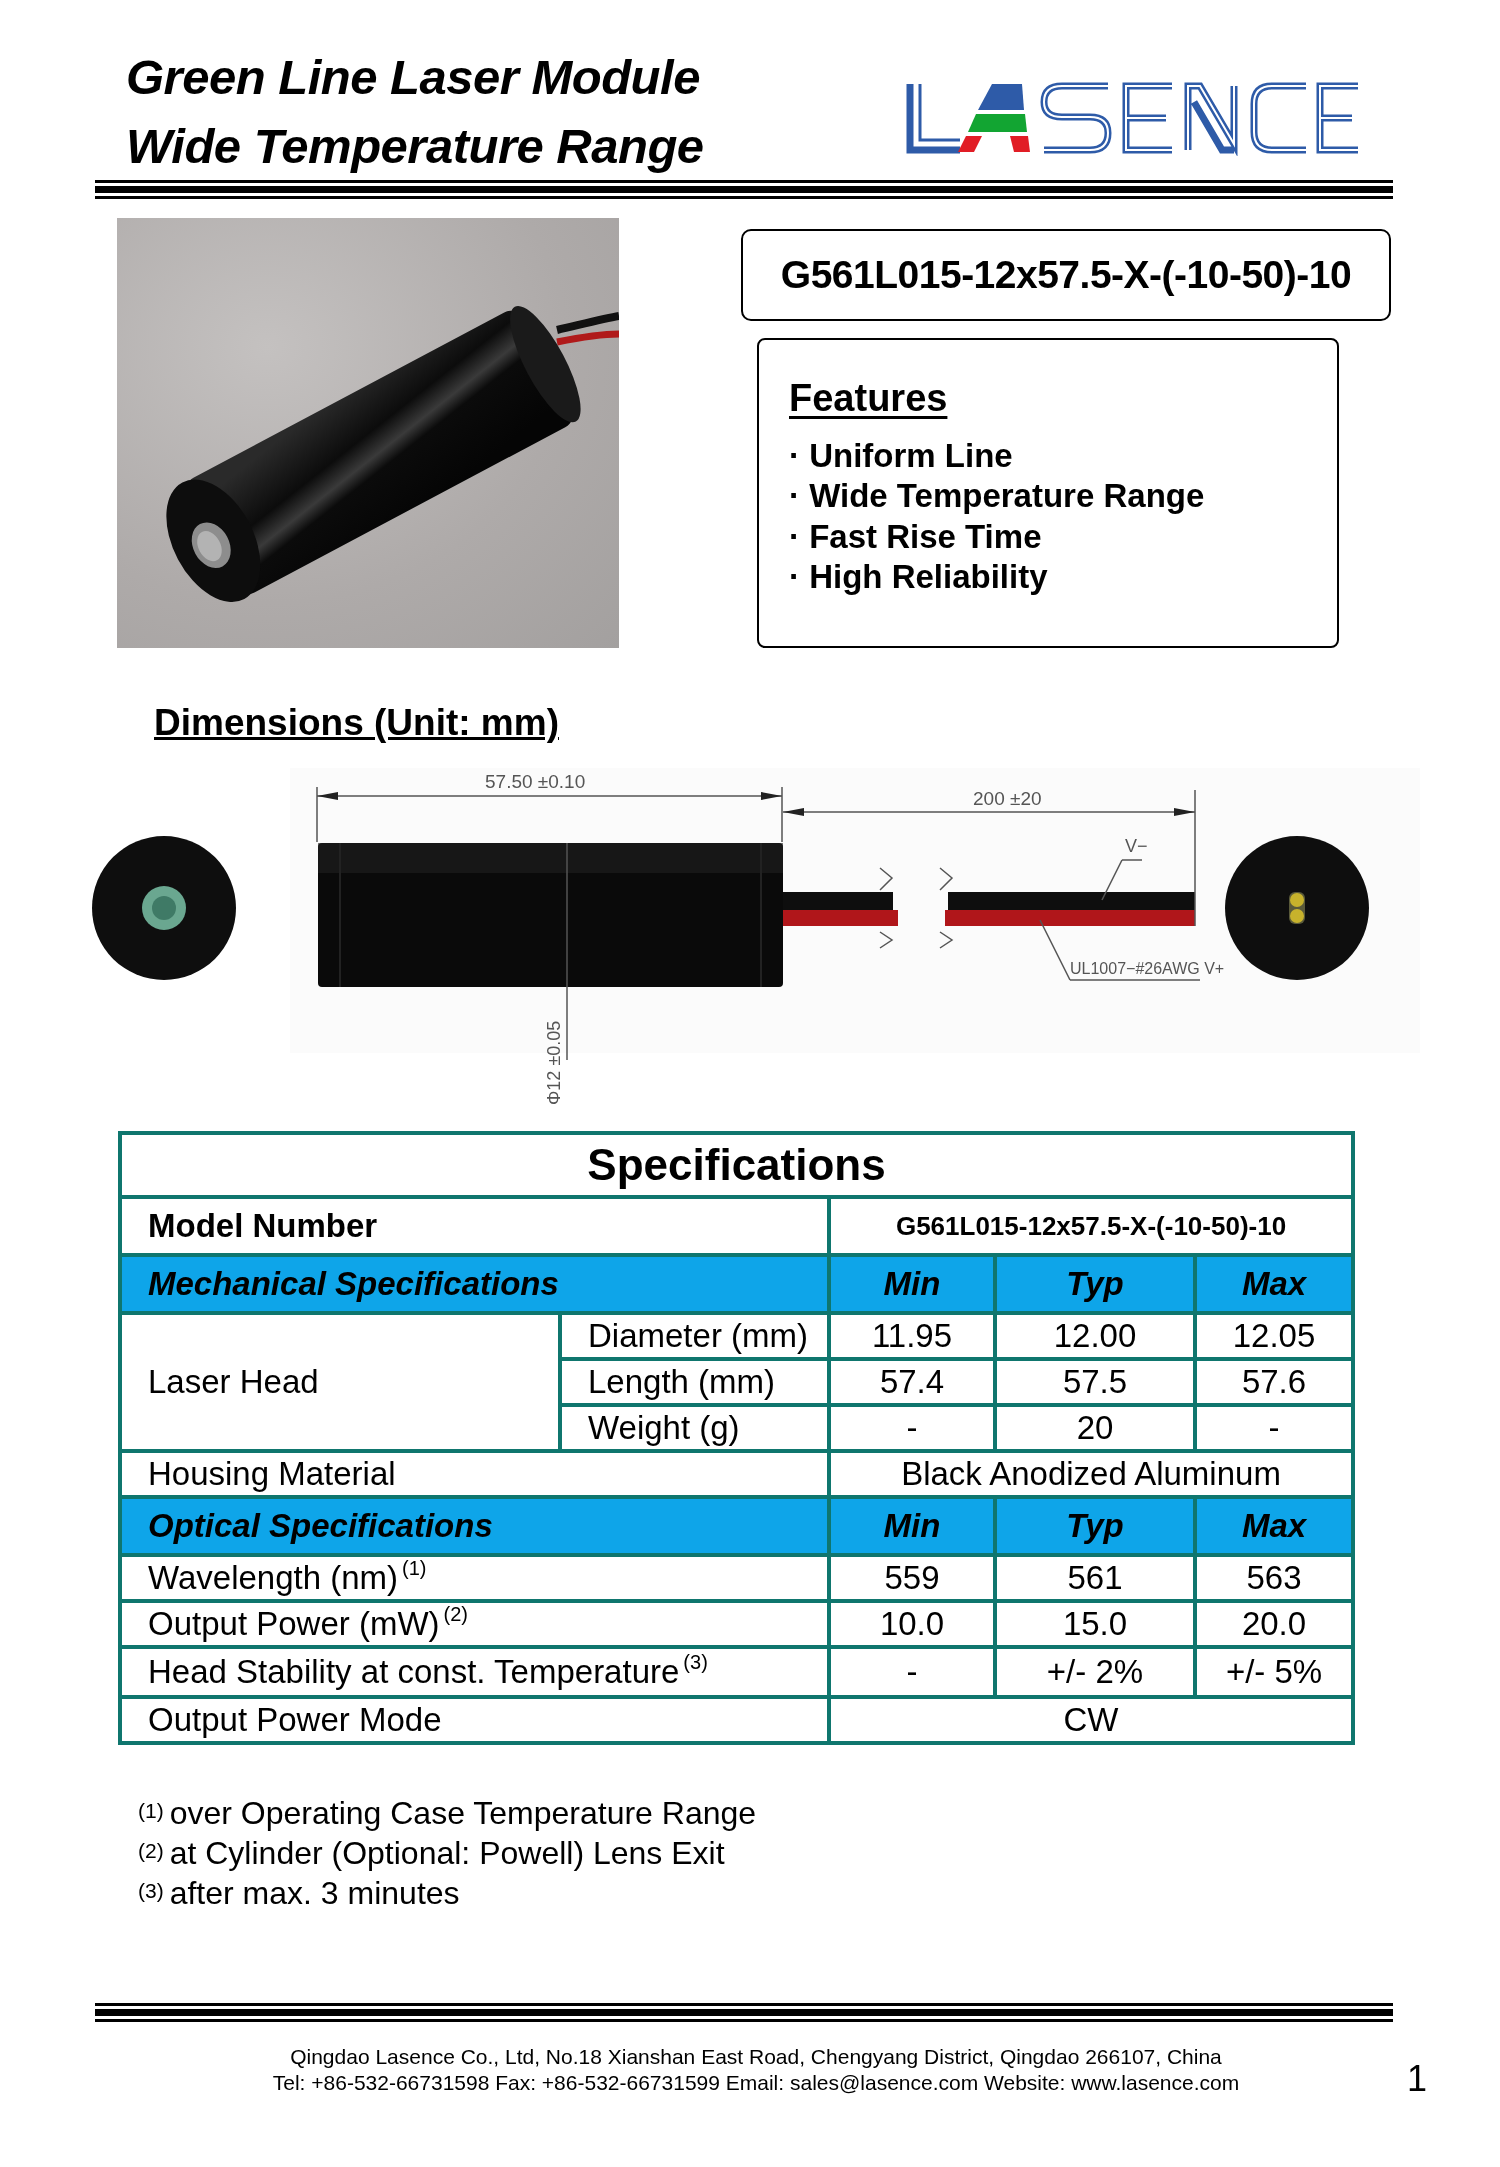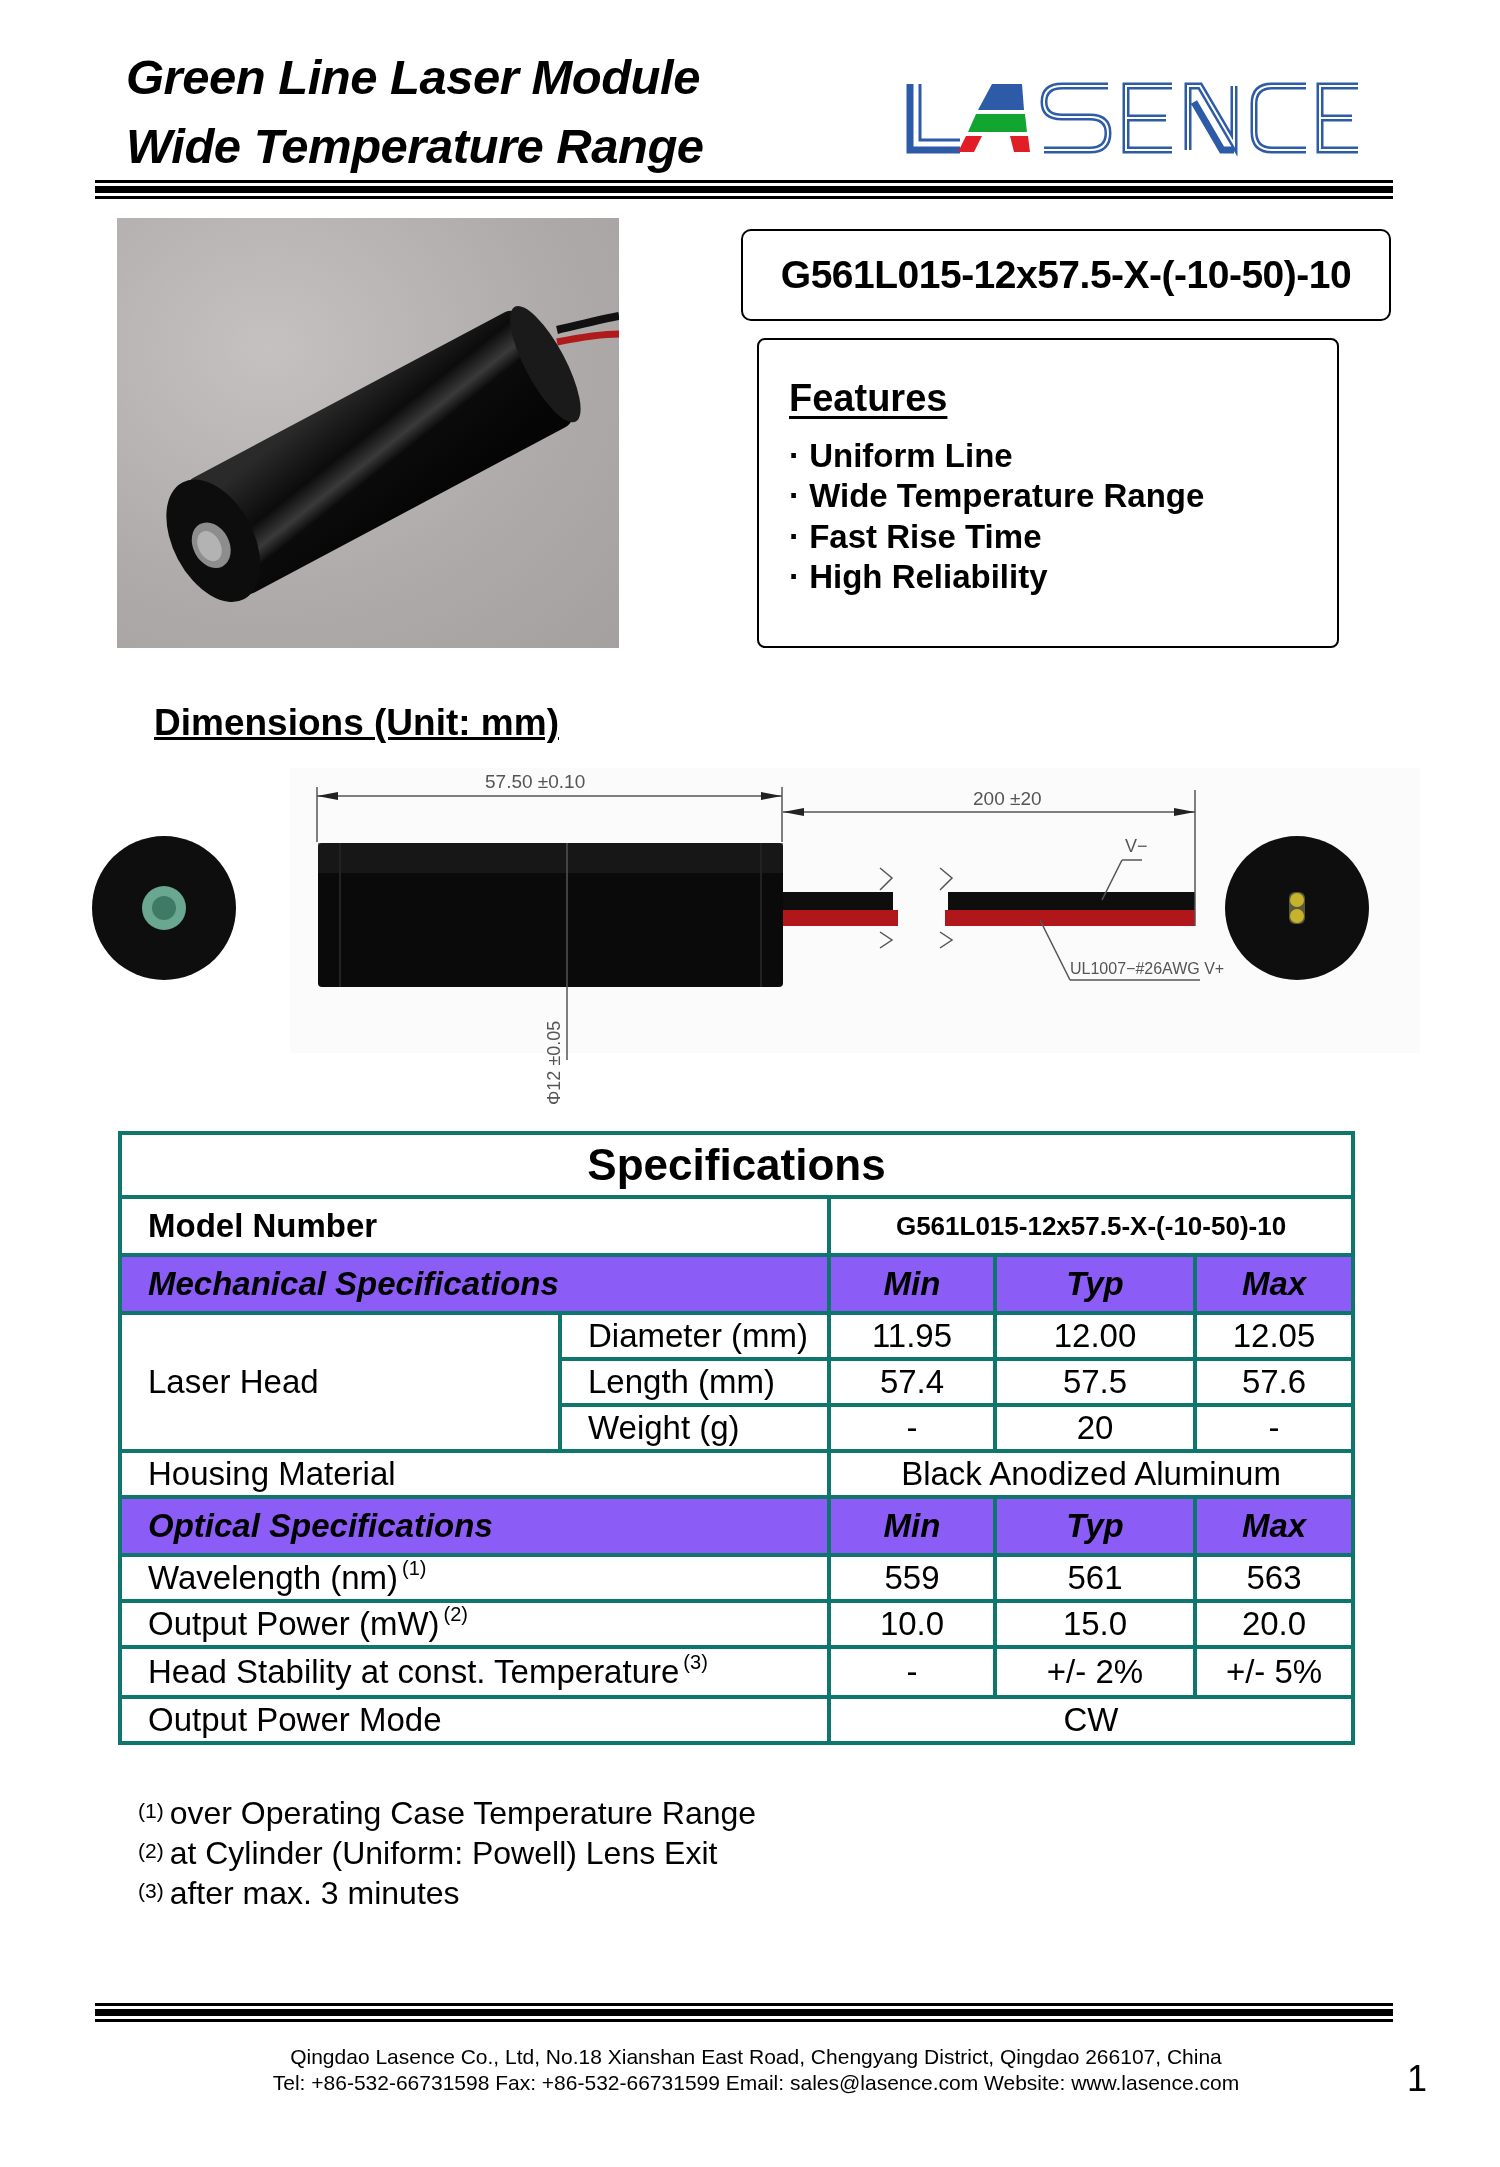--- a/index.html
+++ b/index.html
@@ -32,21 +32,21 @@
     .drawing { left: 80px; top: 760px; width: 1340px; height: 360px; }
 
     
     .spec-table { left: 118px; top: 1131px; width: 1233px; border-collapse: collapse; table-layout: fixed; }
     .spec-table td { border: 4px solid #0f766e; font-size: 33px; padding: 0; height: 46px; box-sizing: border-box; }
     .spec-table td.left { padding-left: 26px; text-align: left; }
     .spec-table td.c { text-align: center; }
     .spec-title { font-weight: bold; font-size: 44px !important; text-align: center; height: 64px !important; }
     .model-row td { height: 58px !important; }
     .bold { font-weight: bold; }
-    .sect td { background: #8b5cf6; font-weight: bold; font-style: italic; height: 58px !important; }
+    .sect td { background: #0ea5e9; font-weight: bold; font-style: italic; height: 58px !important; }
     sup { font-size: 20px; vertical-align: top; position: relative; top: -2px; margin-left: 4px; }
 
     
     .footnotes { left: 138px; top: 1793px; font-size: 32px; line-height: 40px; }
     .footnotes sup { margin-left: 0; margin-right: 6px; font-size: 21px; }
 
     
     .footer-text { left: 0; width: 1500px; top: 2044px; text-align: center; font-size: 21px; line-height: 26px; }
     .footer-text div { position: relative; left: 6px; }
     .page-num { left: 1407px; top: 2058px; font-size: 36px; }
@@ -260,21 +260,21 @@
   </tr>
   <tr>
     <td colspan="2" class="left" style="height:38px">Output Power Mode</td>
     <td colspan="3" class="c">CW</td>
   </tr>
 </tbody>
   </table>
 
 <div class="abs footnotes">
   <div><sup>(1)</sup><span>over Operating Case Temperature Range</span></div>
-  <div><sup>(2)</sup><span>at Cylinder (Uniform: Powell) Lens Exit</span></div>
+  <div><sup>(2)</sup><span>at Cylinder (Optional: Powell) Lens Exit</span></div>
   <div><sup>(3)</sup><span>after max. 3 minutes</span></div>
 </div>
 
 <div class="abs rule" style="top:2003px;">
   <div class="l1"></div>
     <div class="l2"></div>
     <div class="l3"></div>
 </div>
 <div class="abs footer-text">
   <div>Qingdao Lasence Co., Ltd, No.18 Xianshan East Road, Chengyang District, Qingdao 266107, China</div>

